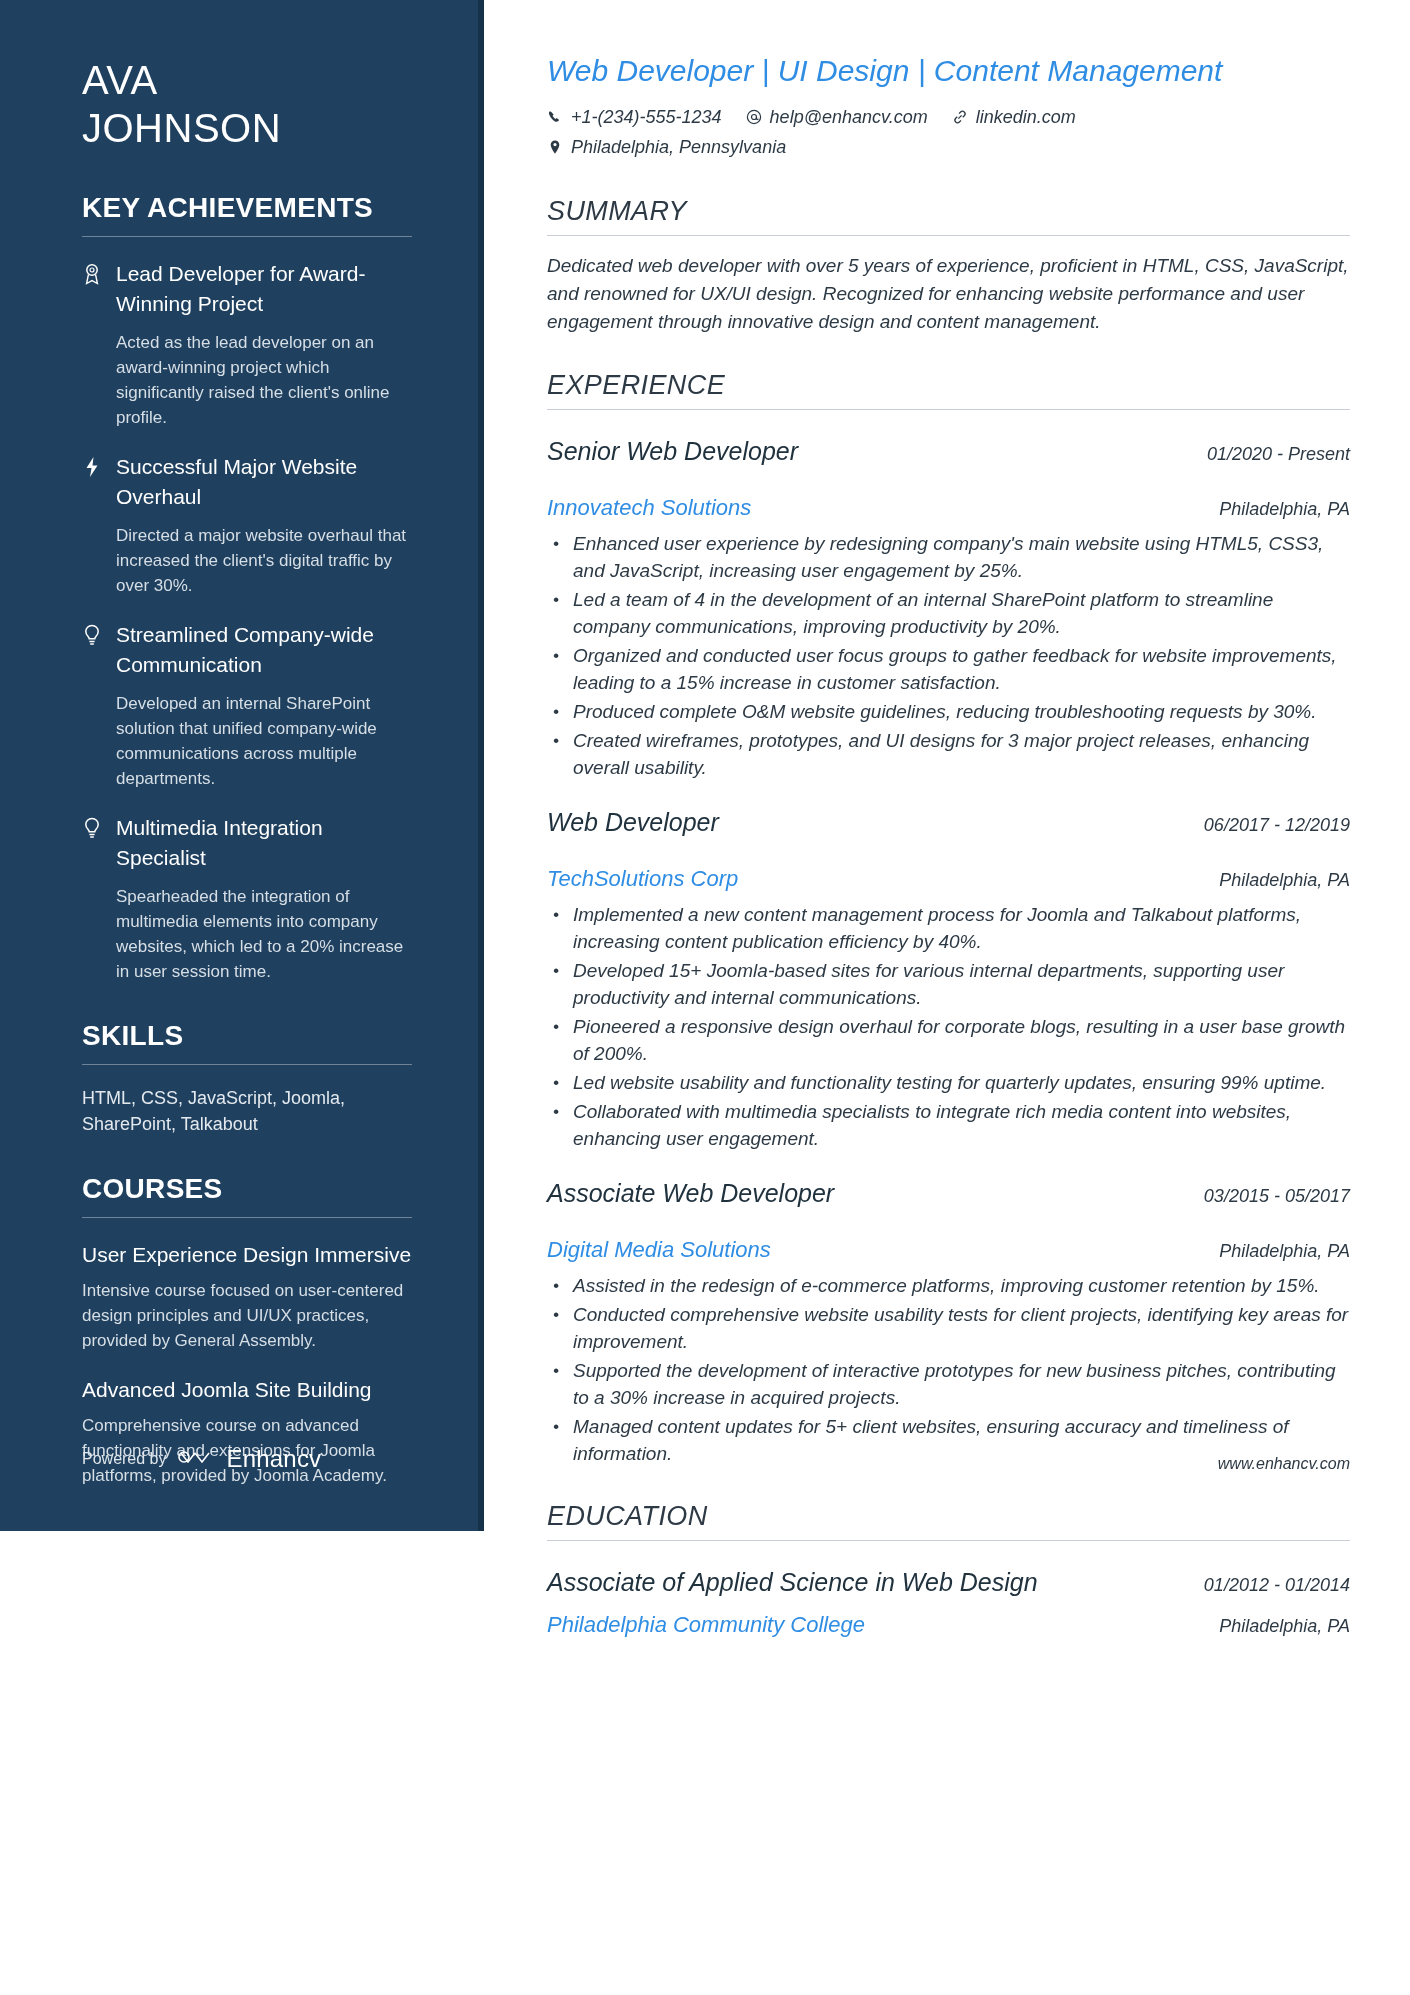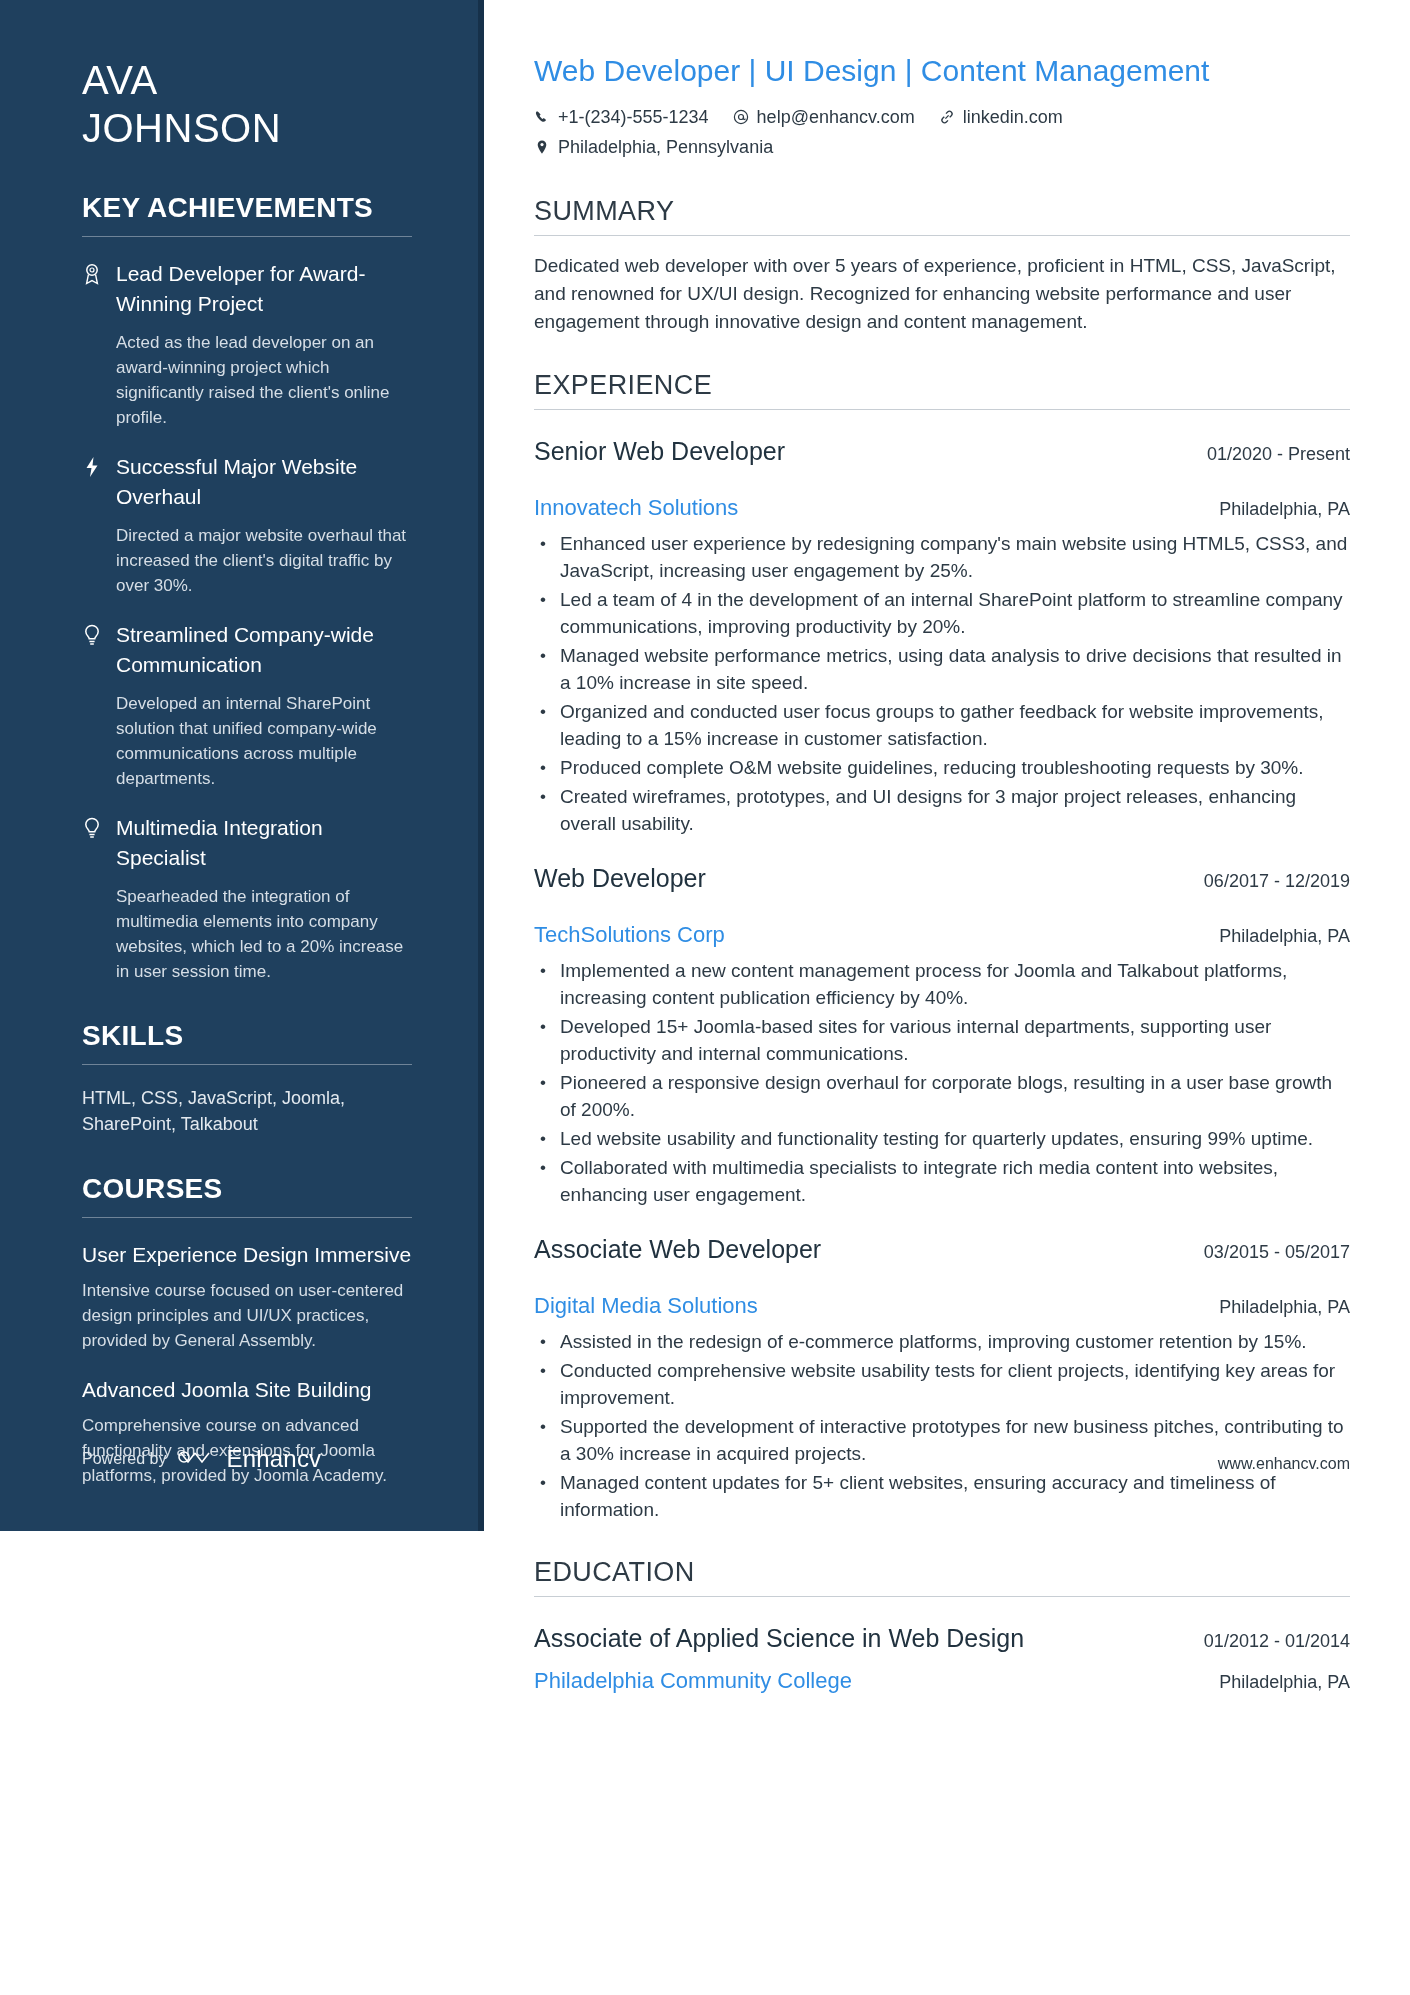--- a/index.html
+++ b/index.html
@@ -104,22 +104,23 @@
     align-items: center;
     gap: 10px;
     color: #ffffff;
   }
   .powered-label { font-size: 16px; color: #dfe6ec; }
   .powered-brand { font-size: 24px; letter-spacing: 0.2px; }
 
   
   .main {
     flex: 1;
-    padding: 52px 60px 0 50px;
+    padding: 52px 60px 0 63px;
     position: relative;
+    font-style: italic;
   }
   .headline {
     font-size: 30px;
     line-height: 38px;
     color: #2f8de4;
     font-weight: 400;
   }
   .contacts {
     margin-top: 12px;
     font-size: 18px;
@@ -352,21 +353,20 @@
         <div class="entry-title">Senior Web Developer</div>
         <div class="entry-date">01/2020 - Present</div>
       </div>
       <div class="entry-row">
         <div class="entry-company">Innovatech Solutions</div>
         <div class="entry-location">Philadelphia, PA</div>
       </div>
       <ul class="bullets">
         <li>Enhanced user experience by redesigning company's main website using HTML5, CSS3, and JavaScript, increasing user engagement by 25%.</li>
         <li>Led a team of 4 in the development of an internal SharePoint platform to streamline company communications, improving productivity by 20%.</li>
-        <li>Managed website performance metrics, using data analysis to drive decisions that resulted in a 10% increase in site speed.</li>
         <li>Organized and conducted user focus groups to gather feedback for website improvements, leading to a 15% increase in customer satisfaction.</li>
         <li>Produced complete O&amp;M website guidelines, reducing troubleshooting requests by 30%.</li>
         <li>Created wireframes, prototypes, and UI designs for 3 major project releases, enhancing overall usability.</li>
       </ul>
     </div>
 
     <div class="entry">
       <div class="entry-row">
         <div class="entry-title">Web Developer</div>
         <div class="entry-date">06/2017 - 12/2019</div>

